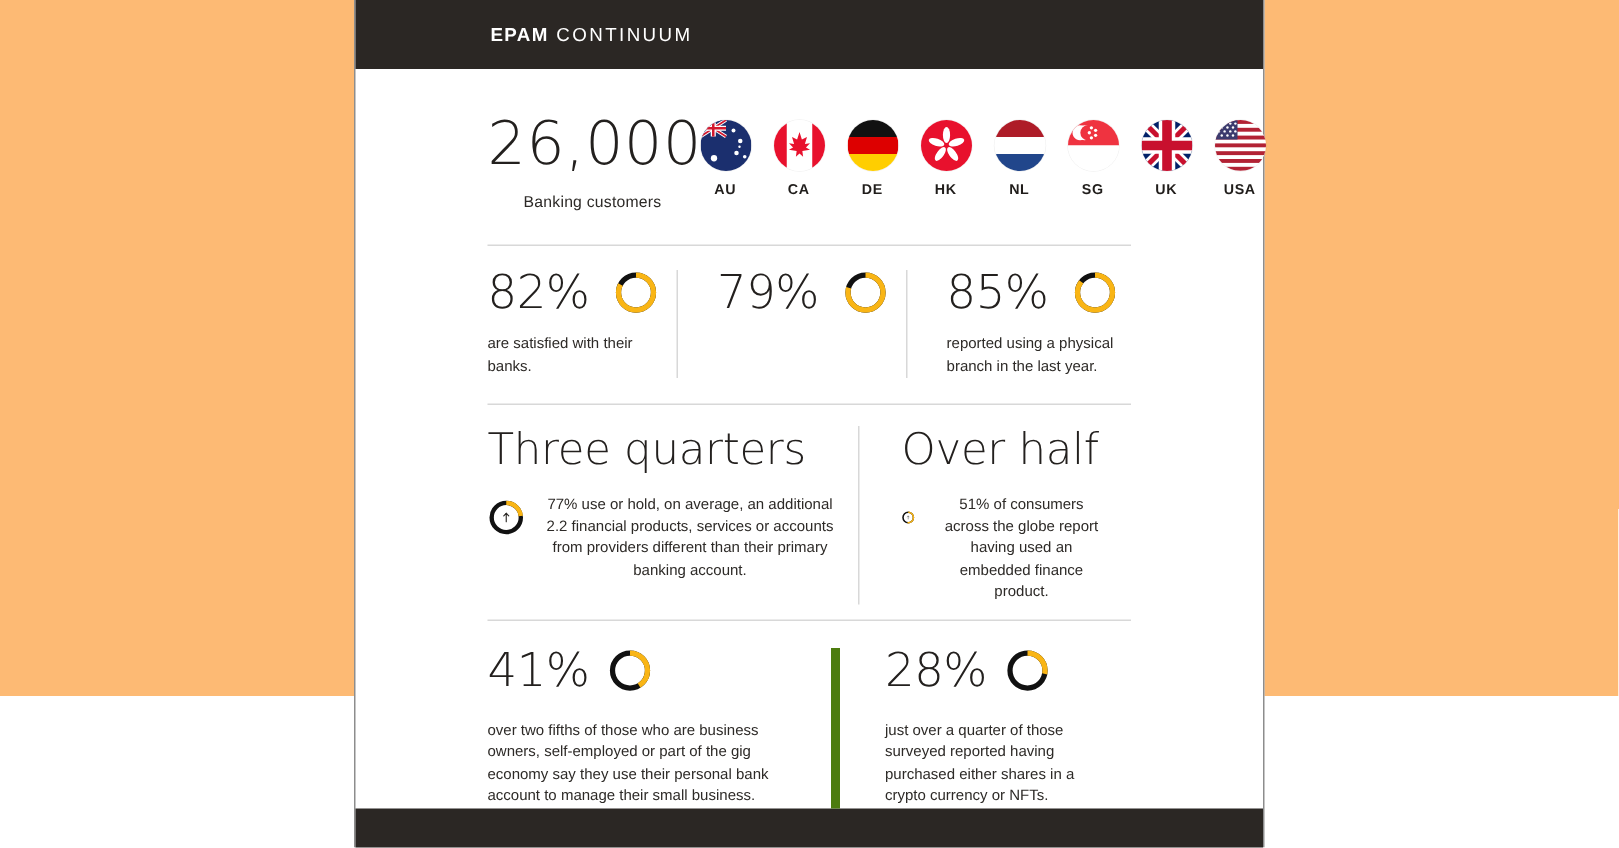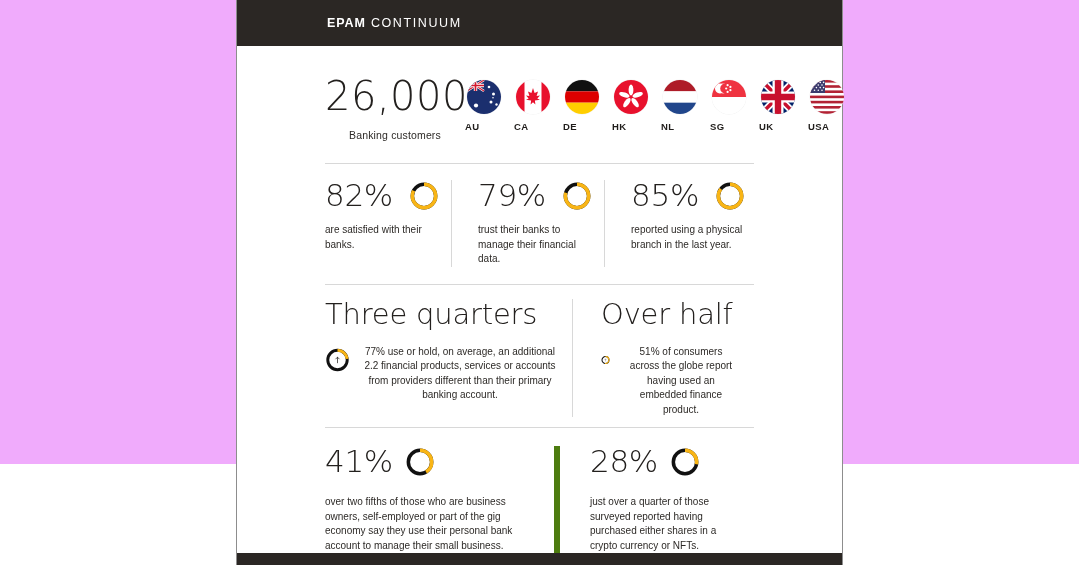--- a/index.html
+++ b/index.html
@@ -10,21 +10,21 @@
   body {
     width: 1079px;
     height: 565px;
     font-family: "Liberation Sans", sans-serif;
     overflow: hidden;
   }
   .page {
     position: relative;
     width: 1079px;
     height: 464px;
-    background: #f0abfc;
+    background: #fdba74;
   }
   
   .card {
     position: absolute;
     left: 236px;
     top: 0;
     width: 607px;
     height: 565px;
     background: #ffffff;
     border-left: 1px solid #8d8d8d;
@@ -80,20 +80,21 @@
     color: #2d2a27;
     letter-spacing: 0.15px;
   }
   .flags {
     display: flex;
     gap: 12px;
     padding-top: 4px;
   }
   .flag-cell {
     width: 37px;
+    text-align: center;
   }
   .flag {
     width: 34px;
     height: 34px;
     border-radius: 50%;
     overflow: hidden;
     position: relative;
     margin: 0 auto;
     box-shadow: 0 0 0 0.5px rgba(0,0,0,0.06);
   }
@@ -126,21 +127,20 @@
     padding-right: 12px;
     box-sizing: border-box;
     position: relative;
   }
   .pct-col + .pct-col {
     border-left: 1px solid #d8d8d8;
     padding-left: 26px;
   }
   .pct-head {
     display: flex;
-    align-items: center;
     gap: 16px;
   }
   .pct-value {
     font-size: 31px;
     font-weight: 300;
     color: #23201e;
     line-height: 1;
     font-family: "DejaVu Sans", sans-serif;
     letter-spacing: -0.3px;
   }
@@ -434,21 +434,20 @@
         </div>
 
         <div class="pct-col">
           <div class="pct-head">
             <div class="pct-value">79%</div>
             <svg class="donut" width="30" height="30" viewBox="0 0 36 36">
               <circle cx="18" cy="18" r="14" fill="none" stroke="#111111" stroke-width="4.2"></circle>
               <circle cx="18" cy="18" r="14" fill="none" stroke="#f9b515" stroke-width="4.2" stroke-dasharray="69.49 18.48" stroke-dashoffset="0" transform="rotate(-90 18 18)"></circle>
             </svg>
           </div>
-          <div class="pct-desc">trust their banks to manage their financial data.</div>
         </div>
 
         <div class="pct-col">
           <div class="pct-head">
             <div class="pct-value">85%</div>
             <svg class="donut" width="30" height="30" viewBox="0 0 36 36">
               <circle cx="18" cy="18" r="14" fill="none" stroke="#111111" stroke-width="4.2"></circle>
               <circle cx="18" cy="18" r="14" fill="none" stroke="#f9b515" stroke-width="4.2" stroke-dasharray="74.77 13.20" stroke-dashoffset="0" transform="rotate(-90 18 18)"></circle>
             </svg>
           </div>

